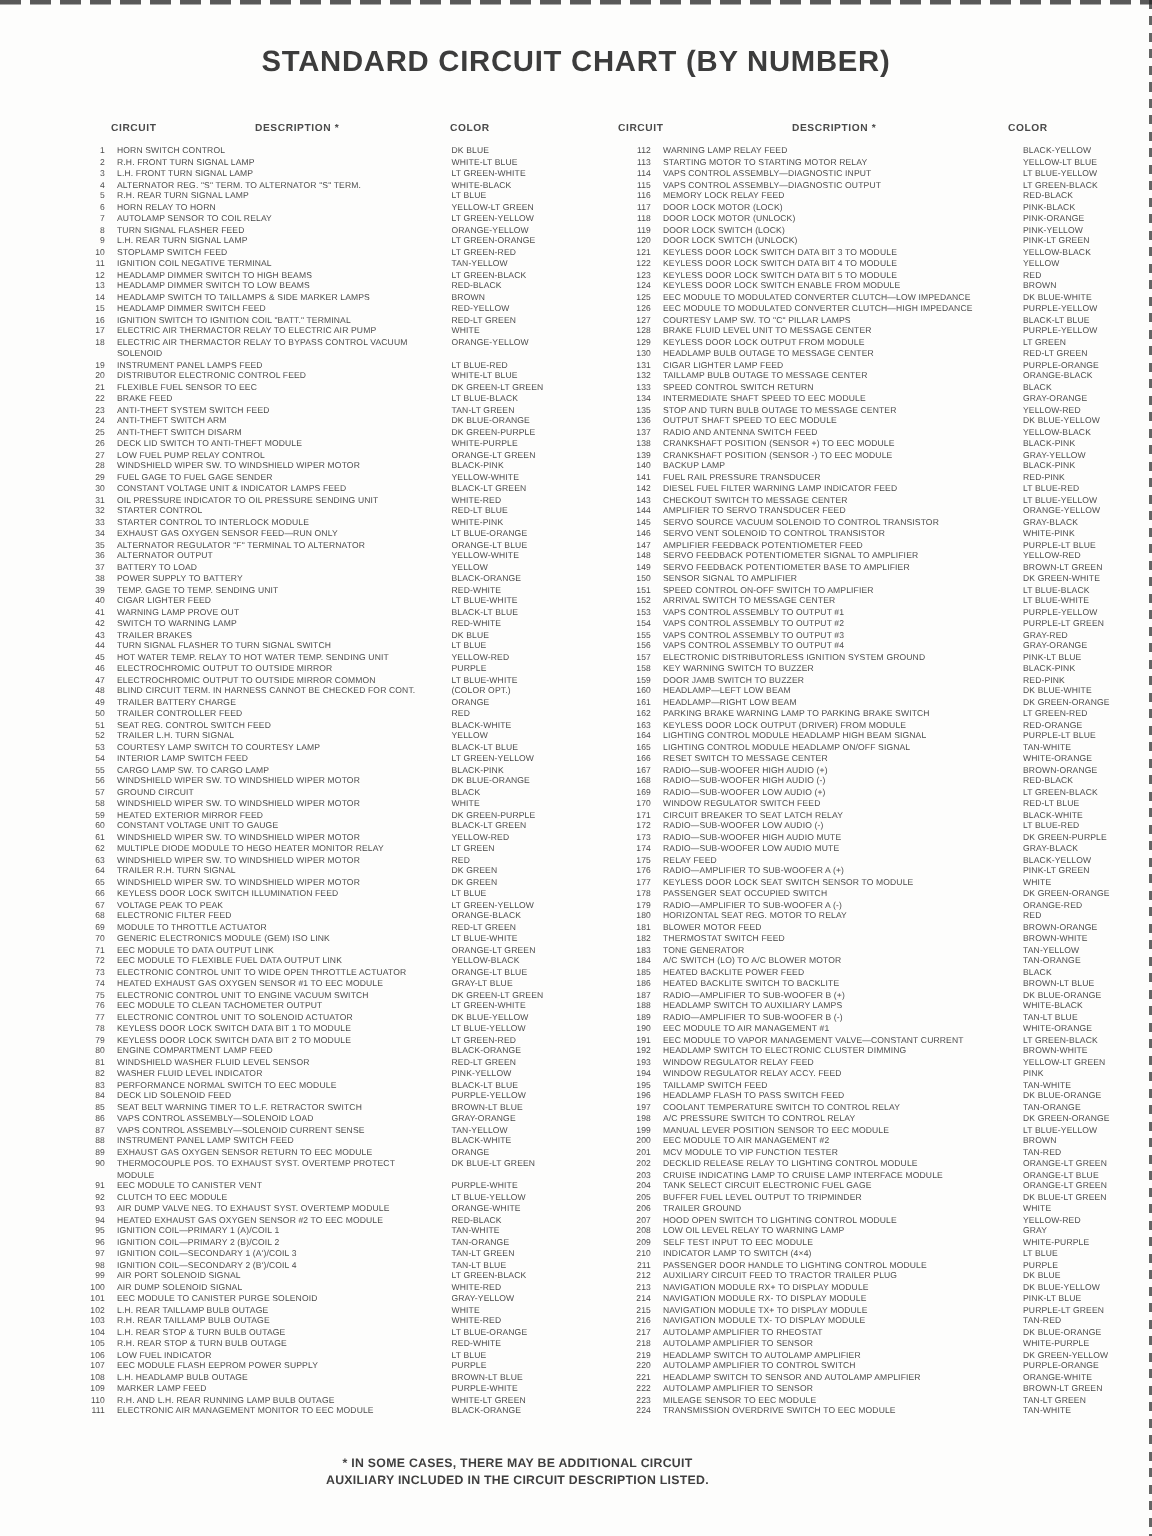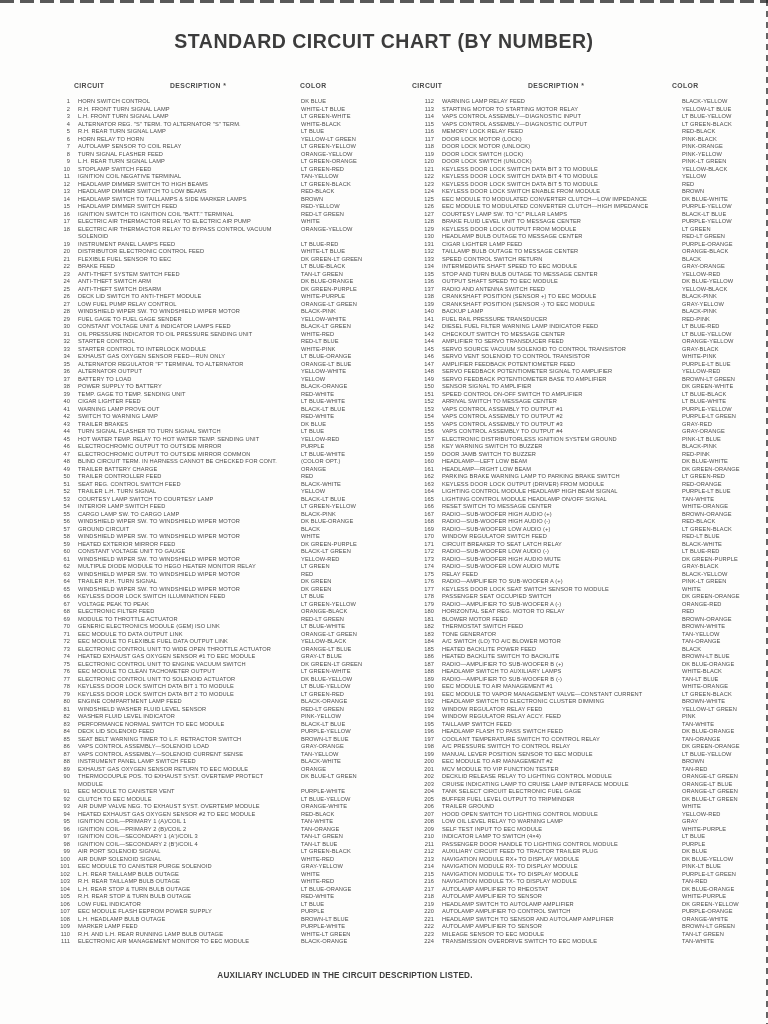--- a/index.html
+++ b/index.html
@@ -1191,14 +1191,15 @@
       <span class="cell-color">TAN-LT GREEN</span>
     </div>
     <div class="row">
       <span class="cell-num">224</span>
       <span class="cell-desc">TRANSMISSION OVERDRIVE SWITCH TO EEC MODULE</span>
       <span class="cell-color">TAN-WHITE</span>
     </div>
   </div>
 
 <div class="footnote">
+  <div>* IN SOME CASES, THERE MAY BE ADDITIONAL CIRCUIT</div>
   <div>AUXILIARY INCLUDED IN THE CIRCUIT DESCRIPTION LISTED.</div>
 </div>
 
 </body></html>

